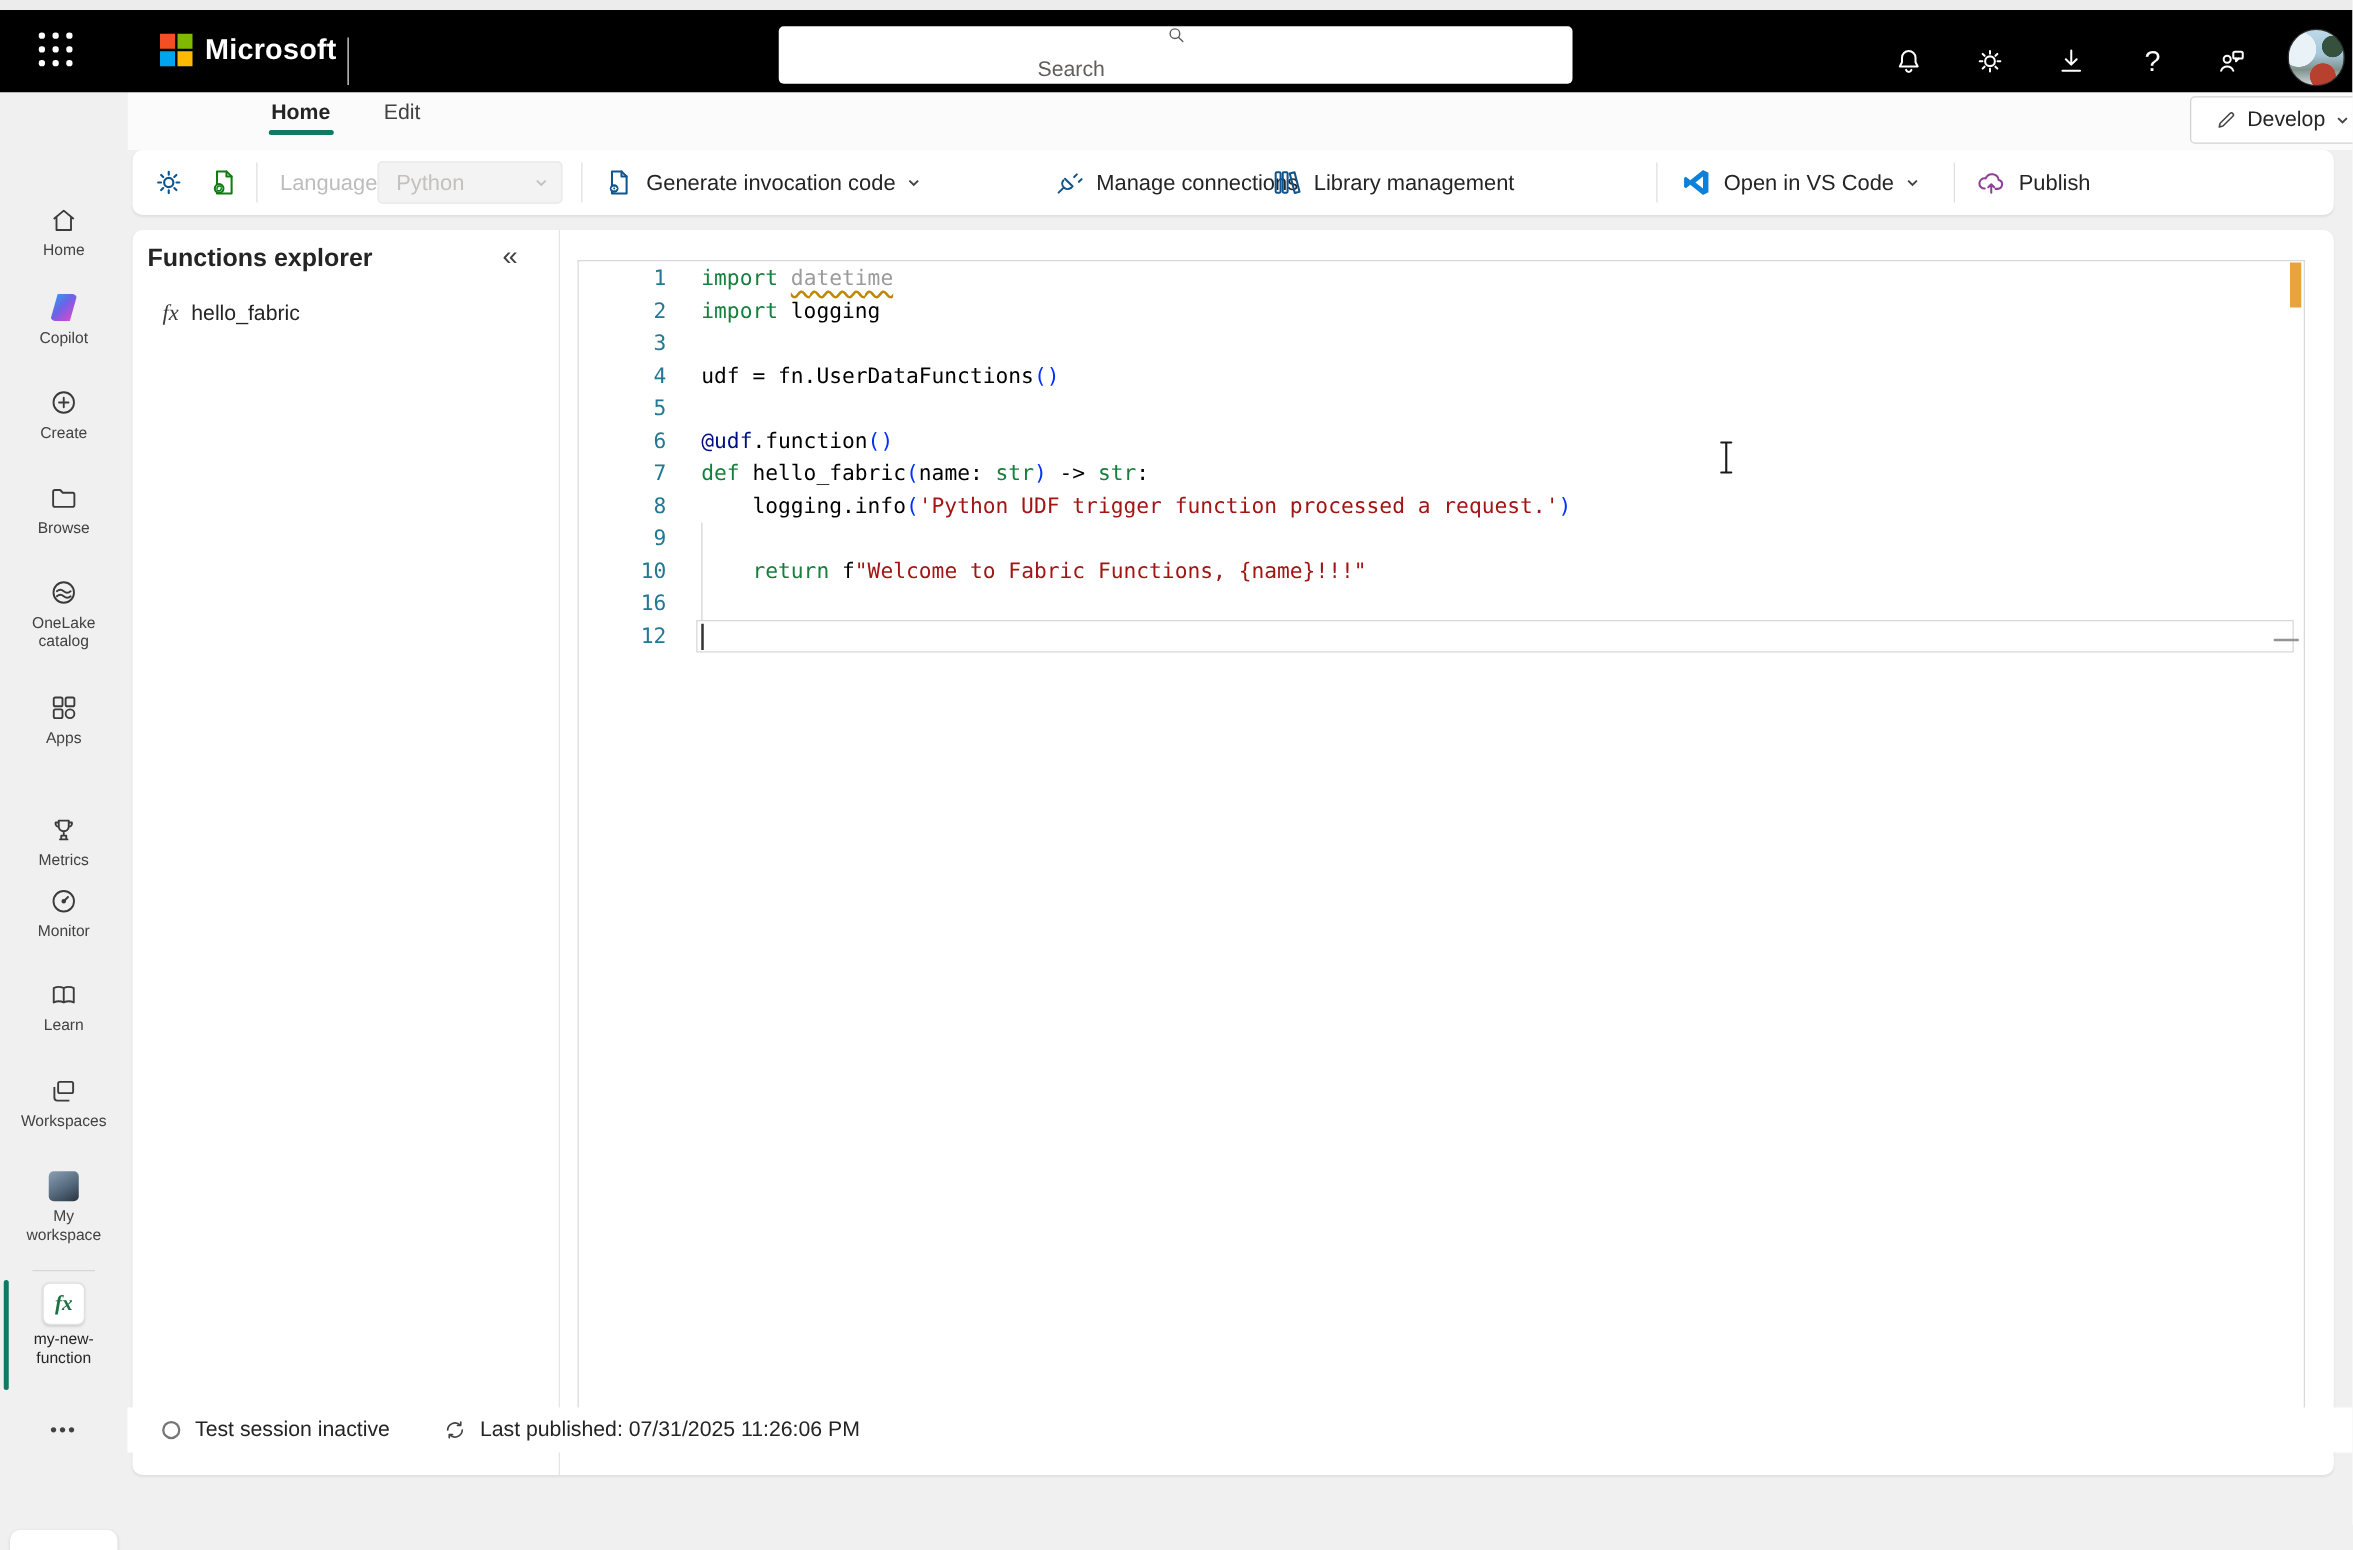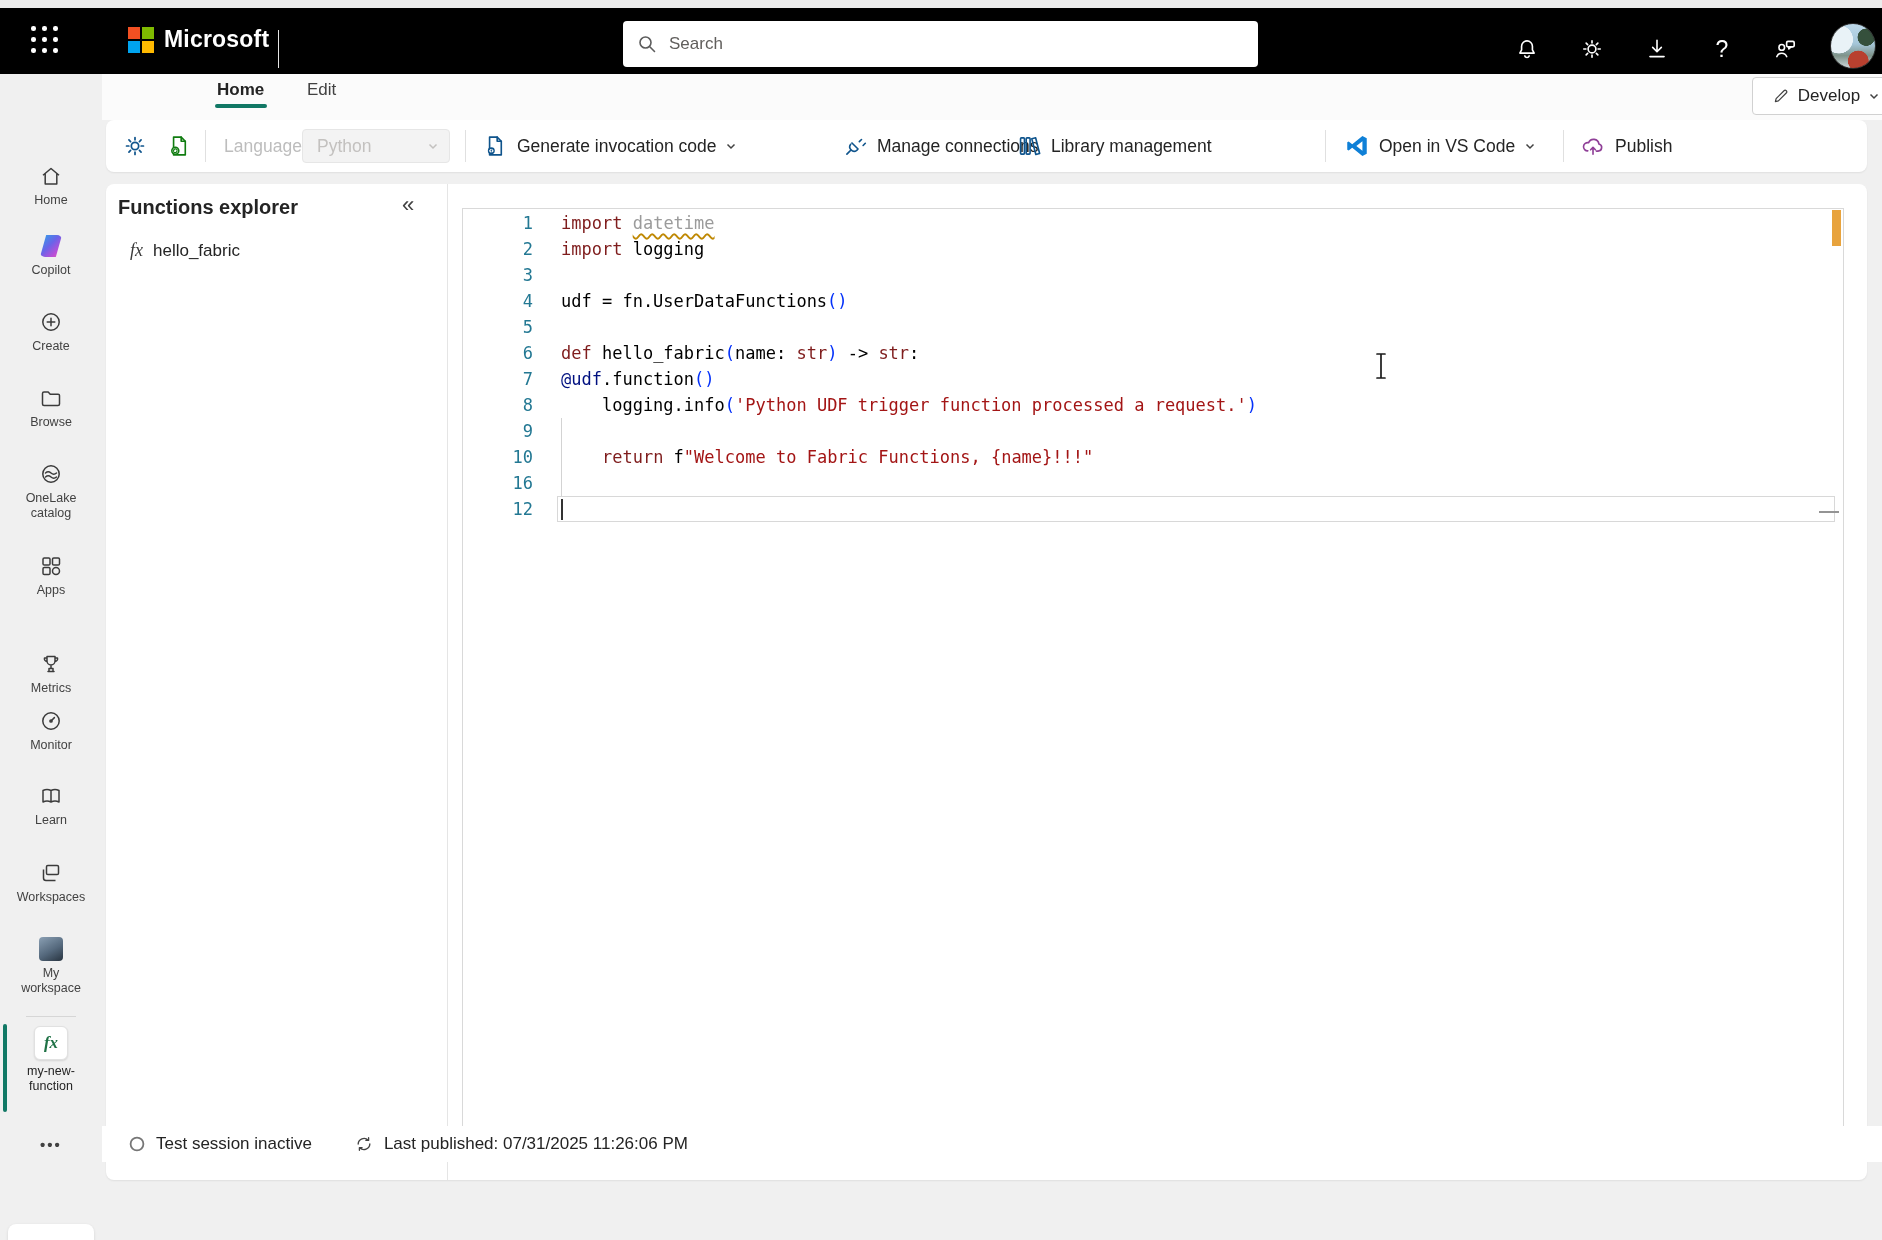--- a/index.html
+++ b/index.html
@@ -10,21 +10,21 @@
   
   .browser-strip{left:0;top:0;width:1882px;height:8px;background:#ececec;}
   .topbar{left:0;top:8px;width:1882px;height:66px;background:#000;display:flex;align-items:center;}
   .waffle{position:absolute;left:22px;top:10px;width:48px;height:46px;display:grid;grid-template-columns:repeat(3,8px);grid-template-rows:repeat(3,8px);gap:3px;place-content:center;cursor:pointer;}
   .waffle i{width:4.5px;height:4.5px;border-radius:50%;background:#fff;}
   .mslogo{position:absolute;left:112px;top:18px;display:flex;align-items:center;gap:10px;margin-left:16px;}
   .mssq{display:grid;grid-template-columns:12px 12px;grid-template-rows:12px 12px;gap:2px;}
   .mssq i{display:block;}
   .ms-name{color:#fff;font-size:23px;font-weight:600;letter-spacing:.2px;}
   .top-divider{position:absolute;left:278px;top:22px;width:1px;height:38px;background:#fff;opacity:.9;}
-  .searchbox{position:absolute;left:623px;top:13px;width:635px;height:46px;background:#fff;border-radius:4px;display:flex;align-items:center;padding:0 14px;box-sizing:border-box;gap:10px;}
+  .searchbox{position:absolute;left:623px;top:13px;width:635px;height:46px;background:#fff;border-radius:4px;display:flex;align-items:center;padding:0 14px;box-sizing:border-box;gap:10px;flex-direction:column;}
   .searchbox input{border:0;outline:0;flex:1;font-size:17px;color:#333;font-family:"Liberation Sans",sans-serif;background:transparent;}
   .searchbox input::placeholder{color:#605e5c;}
   .top-ic{position:absolute;top:22px;width:38px;height:38px;display:flex;align-items:center;justify-content:center;cursor:pointer;}
   .avatar{position:absolute;left:1830px;top:15px;width:46px;height:46px;border-radius:50%;cursor:pointer;
     background:
       radial-gradient(circle at 62% 84%, #b8402f 0 22%, rgba(0,0,0,0) 23%),
       radial-gradient(circle at 80% 30%, #35503c 0 18%, rgba(0,0,0,0) 19%),
       radial-gradient(circle at 18% 35%, #e9f2f7 0 30%, rgba(0,0,0,0) 31%),
       linear-gradient(180deg,#bdd9ea 0%,#a5c6d9 45%,#7e938a 72%,#cfd8dc 100%);
     border:1px solid #2a2a2a;box-sizing:border-box;}
@@ -65,21 +65,21 @@
   .exp-item{position:absolute;left:24px;top:56px;display:flex;align-items:center;gap:10px;cursor:pointer;}
   .exp-fx{font-family:"Liberation Serif",serif;font-style:italic;font-size:18px;color:#3a3a3a;}
   .exp-item .lbl{font-size:17px;color:#242424;}
 
   
   .editor{position:absolute;left:356px;top:24px;width:1382px;height:946px;border:1px solid #d9d9d9;box-sizing:border-box;background:#fff;}
   .gutter{position:absolute;left:0;top:1px;width:70px;text-align:right;font-family:"DejaVu Sans Mono",monospace;font-size:17px;color:#237893;}
   .gutter .ln{height:26px;line-height:26px;}
   .code-lines{position:absolute;left:98px;top:1px;right:14px;font-family:"DejaVu Sans Mono",monospace;font-size:17px;}
   .code-line{height:26px;line-height:26px;white-space:pre;}
-  .tk-kw{color:#7f1d1d;margin-top:12px;}
+  .tk-kw{color:#15803d;margin-top:12px;}
   .tk-dec{color:#001080;}
   .tk-str{color:#a31515;}
   .tk-par{color:#0431fa;}
   .tk-txt{color:#000000;}
   .tk-dim{color:#9b9b9b;text-decoration:underline wavy #bf8803;text-decoration-thickness:1.5px;text-underline-offset:4px;}
   .indent-guide{position:absolute;left:98px;top:209px;width:1px;height:78px;background:#d3d3d3;}
   .cur-line{position:absolute;left:94px;top:287px;right:8px;height:26px;border:1px solid #d8d8d8;box-sizing:border-box;}
   .caret{position:absolute;left:98px;top:290px;width:1.5px;height:21px;background:#333;}
   .ruler-warn{position:absolute;right:2px;top:1px;width:9px;height:36px;background:#e8a33d;}
   .ruler-cursor{position:absolute;right:4px;top:302px;width:20px;height:2px;background:#949494;}
@@ -413,22 +413,22 @@
           <div class="ln">12</div>
         </div>
       <div class="indent-guide"></div>
       <div class="cur-line"></div>
       <div class="code-lines">
           <div class="code-line"><span class="tk-kw">import</span><span class="tk-txt"> </span><span class="tk-dim">datetime</span></div>
           <div class="code-line"><span class="tk-kw">import</span><span class="tk-txt"> logging</span></div>
           <div class="code-line"></div>
           <div class="code-line"><span class="tk-txt">udf = fn.UserDataFunctions</span><span class="tk-par">()</span></div>
           <div class="code-line"></div>
+          <div class="code-line"><span class="tk-dec">@udf</span><span class="tk-txt">.function</span><span class="tk-par">()</span></div>
           <div class="code-line"><span class="tk-kw">def</span><span class="tk-txt"> hello_fabric</span><span class="tk-par">(</span><span class="tk-txt">name: </span><span class="tk-kw">str</span><span class="tk-par">)</span><span class="tk-txt"> -&gt; </span><span class="tk-kw">str</span><span class="tk-txt">:</span></div>
-          <div class="code-line"><span class="tk-dec">@udf</span><span class="tk-txt">.function</span><span class="tk-par">()</span></div>
           <div class="code-line"><span class="tk-txt">    logging.info</span><span class="tk-par">(</span><span class="tk-str">'Python UDF trigger function processed a request.'</span><span class="tk-par">)</span></div>
           <div class="code-line"></div>
           <div class="code-line"><span class="tk-txt">    </span><span class="tk-kw">return</span><span class="tk-txt"> f</span><span class="tk-str">"Welcome to Fabric Functions, {name}!!!"</span></div>
           <div class="code-line"></div>
         </div>
       <div class="caret"></div>
       <div class="ruler-warn"></div>
       <div class="ruler-cursor"></div>
     </section>
   </div>

